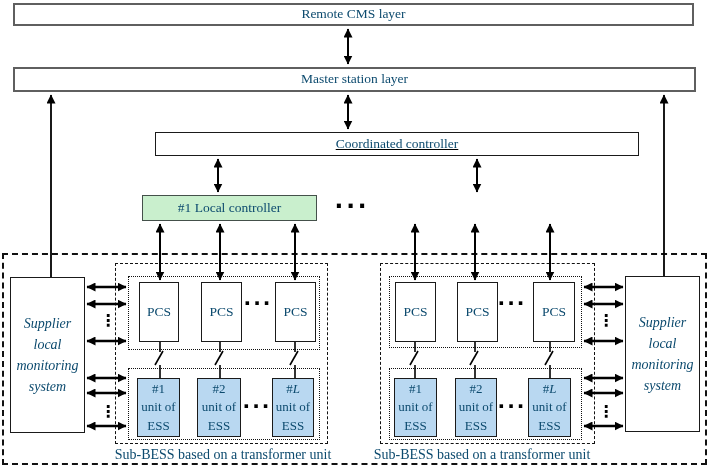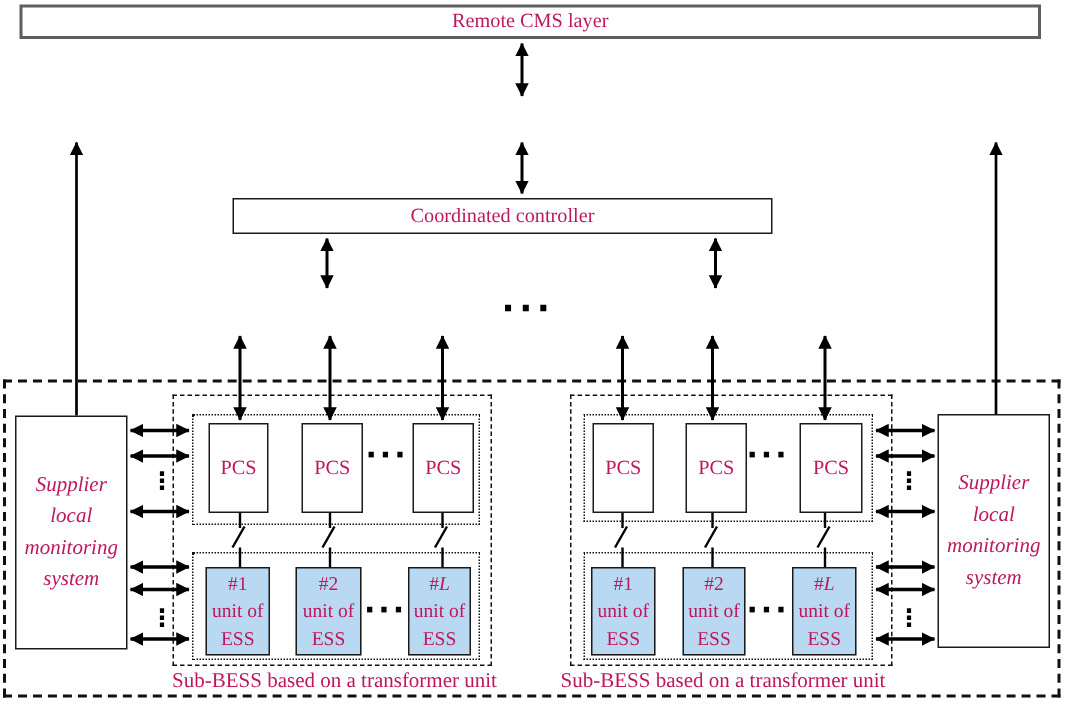--- a/index.html
+++ b/index.html
@@ -1,25 +1,25 @@
 <!DOCTYPE html>
 <html style="--local-controller-fill: #c9efcd; --ess-unit-fill: #b9d8f1; --top-layer-border: #5f5f5f;"><head>
 <meta charset="utf-8">
 <style>
   html,body{margin:0;padding:0;background:#fff;}
   .canvas{position:relative;width:710px;height:470px;background:#fff;overflow:hidden;
           font-family:"Liberation Serif","DejaVu Serif",serif;color:#000;}
   .box{position:absolute;box-sizing:border-box;background:#fff;display:flex;
        align-items:center;justify-content:center;text-align:center;flex-direction:column;}
-  .lbl{font-family:"Liberation Serif","DejaVu Serif",serif;font-size:13.5px;color:#be185d;line-height:1.25;}
+  .lbl{font-family:"Liberation Serif","DejaVu Serif",serif;font-size:13.5px;color:#0c4a6e;line-height:1.25;}
   .frame{background:transparent;}
   
   #remote{left:13px;top:3px;width:681px;height:23px;border:2px solid var(--top-layer-border,#5f5f5f);}
   #master{left:13px;top:67px;width:683px;height:25px;border:2px solid var(--top-layer-border,#5f5f5f);}
-  #coord{left:155px;top:132px;width:360px;height:24px;border:1.5px solid #1a1a1a;}
+  #coord{left:155px;top:132px;width:484px;height:24px;border:1.5px solid #1a1a1a;text-decoration:underline;}
   
   #lc1{left:142px;top:195px;width:175px;height:26px;border:1.5px solid #44504a;background:var(--local-controller-fill,#c9efcd);}
   #lc2{left:397px;top:195px;width:174px;height:26px;border:1.5px solid #44504a;background:var(--local-controller-fill,#c9efcd);}
   
   #outerDash{left:2px;top:253px;width:705px;height:212px;border:2px dashed #111;}
   #sbL{left:115px;top:263px;width:213px;height:181px;border:1.5px dashed #111;}
   #sbR{left:380px;top:263px;width:215px;height:181px;border:1.5px dashed #111;}
   #pcL{left:128px;top:276px;width:192px;height:74px;border:1.5px dotted #111;}
   #pcR{left:389px;top:276px;width:193px;height:72px;border:1.5px dotted #111;}
   #ecL{left:128px;top:368px;width:192px;height:72px;border:1.5px dotted #111;}
@@ -68,24 +68,30 @@
   <div class="box frame" id="sbL"></div>
   <div class="box frame" id="sbR"></div>
   <div class="box frame" id="pcL"></div>
   <div class="box frame" id="pcR"></div>
   <div class="box frame" id="ecL"></div>
   <div class="box frame" id="ecR"></div>
 
   <div class="box" id="remote">
     <span class="lbl">Remote CMS layer</span>
   </div>
+  <div class="box" id="master">
+    <span class="lbl">Master station layer</span>
+  </div>
   <div class="box" id="coord">
     <span class="lbl">Coordinated controller</span>
   </div>
 
+  <div class="box" id="lc1">
+    <span class="lbl"><span>#1</span><span> Local controller</span></span>
+  </div>
   <div class="hdots" id="dotsLC">···</div>
 
   <div class="box sup" id="supL">
     <span class="lbl">Supplier</span>
     <span class="lbl">local</span>
     <span class="lbl">monitoring</span>
     <span class="lbl">system</span>
   </div>
   <div class="box sup" id="supR">
     <span class="lbl">Supplier</span>

